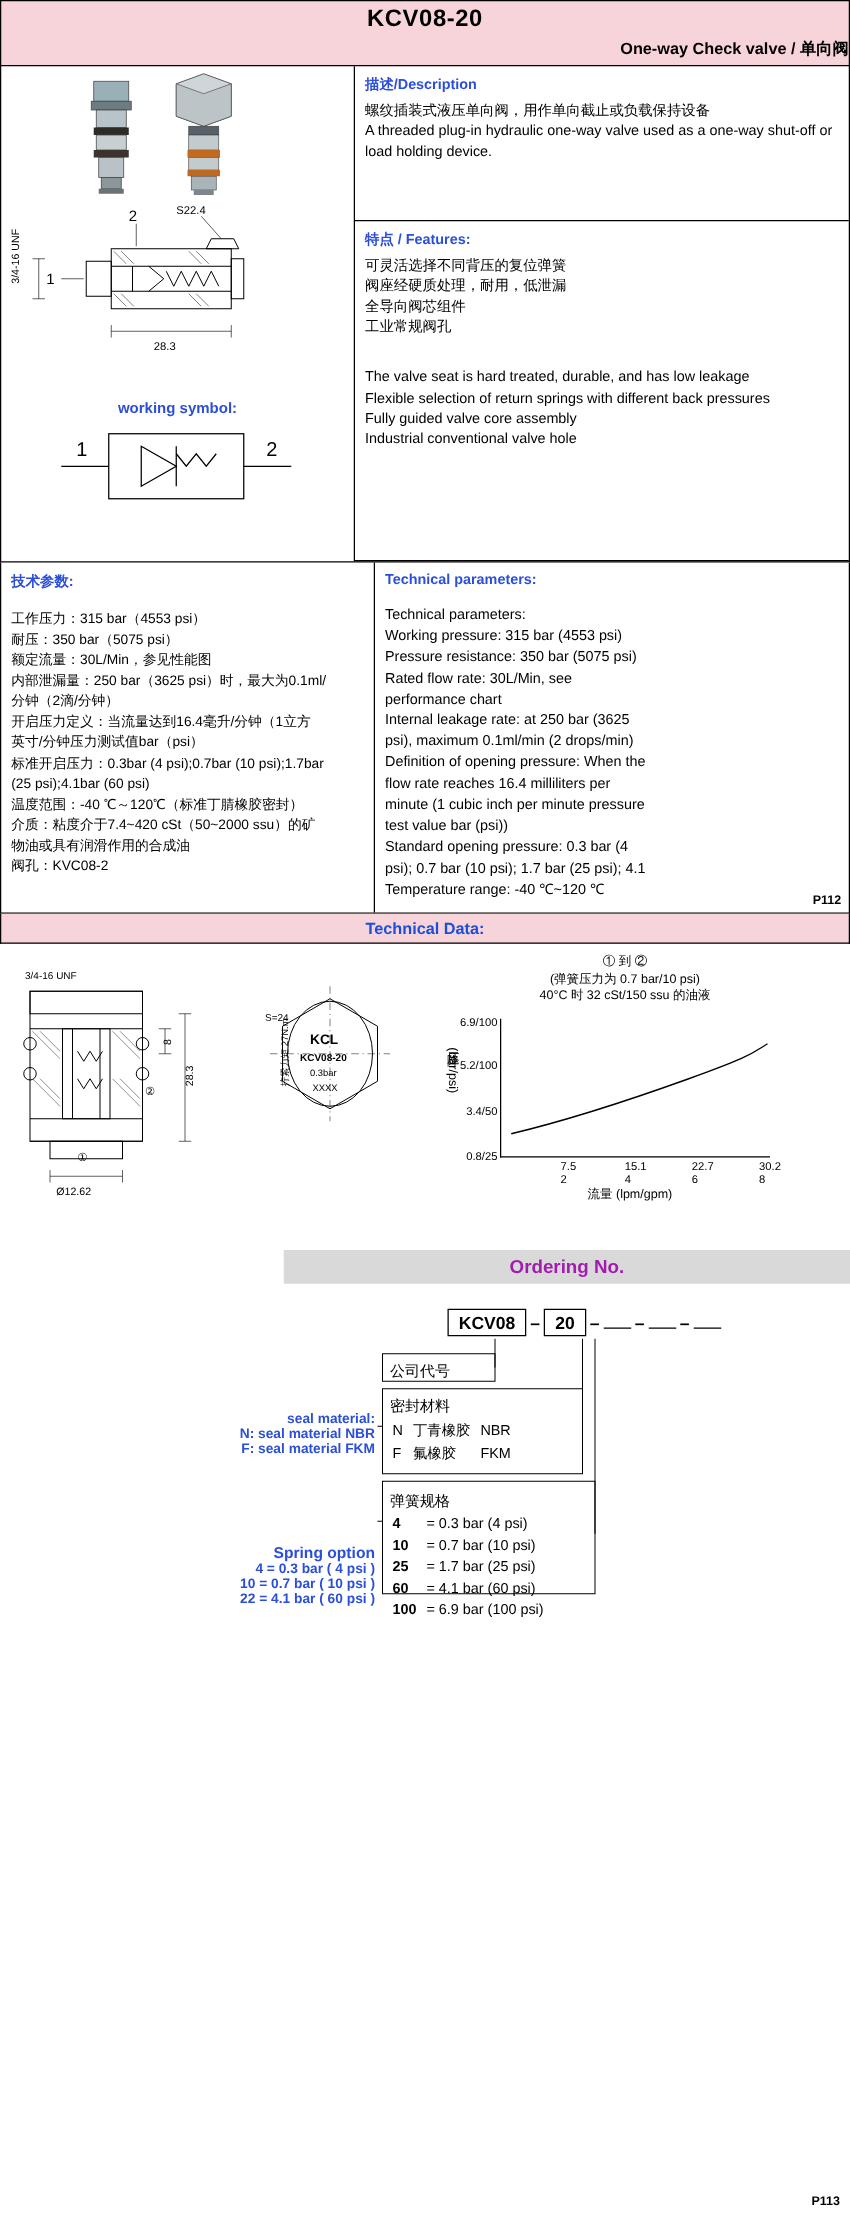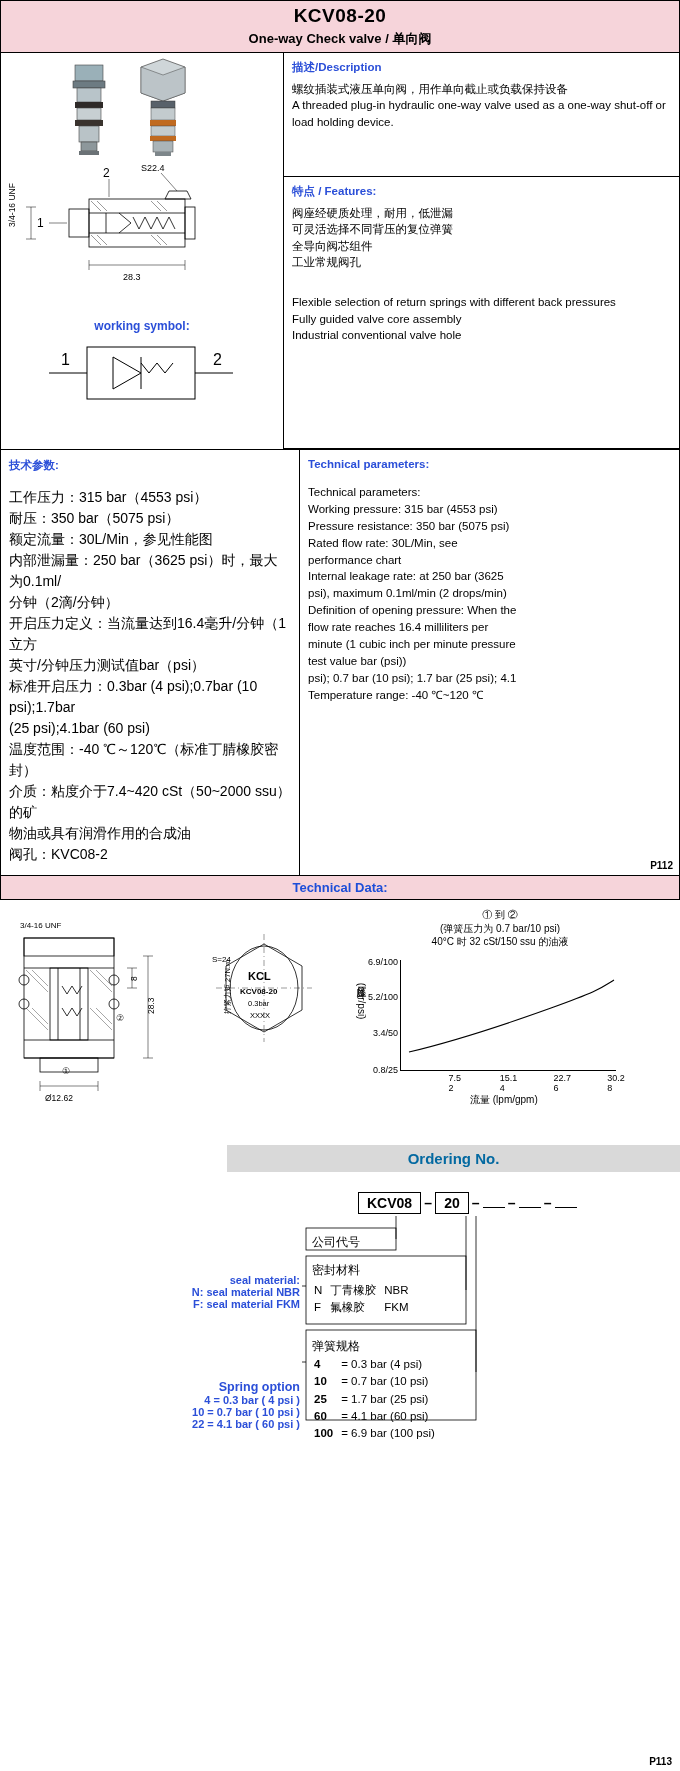--- a/index.html
+++ b/index.html
@@ -16,21 +16,21 @@
 
   
   .hdr{
     background:#f6d4da;
     border:1px solid #000;
     border-bottom:none;
     text-align:center;
     padding:4px 0 2px 0;
   }
   .hdr-title{font-size:19px;font-weight:bold;letter-spacing:.5px;}
-  .hdr-sub{font-size:13px;font-weight:bold;margin-top:3px;margin-bottom:2px;}
+  .hdr-sub{font-size:13px;font-weight:bold;margin-top:3px;margin-bottom:2px;text-align:right;}
 
   
   .top-wrap{display:flex;border:1px solid #000;border-top:1px solid #000;}
   .top-left{width:282px;border-right:1px solid #000;position:relative;}
   .top-right{flex:1;position:relative;}
 
   .cell-title{color:#2b4fd8;font-weight:bold;font-size:11.5px;margin:0 0 6px 0;}
   .pad{padding:7px 8px 8px 8px;}
 
   .desc-box{border-bottom:1px solid #000;min-height:108px;}
@@ -44,21 +44,21 @@
 
   
   .draw-box{height:152px;position:relative;}
   .symbol-box{height:118px;position:relative;text-align:center;}
   .symbol-title{color:#2b4fd8;font-weight:bold;font-size:12px;margin-top:6px;}
 
   
   .tp-wrap{display:flex;border:1px solid #000;border-top:none;}
   .tp-left{width:282px;border-right:1px solid #000;padding:8px 8px 10px 8px;}
   .tp-right{flex:1;padding:8px 8px 10px 8px;position:relative;}
-  .tp-left .line{font-size:14px;line-height:1.5;}
+  .tp-left .line{font-size:11px;line-height:1.5;}
   .tp-right .line{font-size:11.5px;line-height:1.47;}
   .pnum{position:absolute;right:6px;bottom:4px;font-weight:bold;font-size:10px;padding-left:20px;}
 
   
   .td-band{
     background:#f6d4da;
     border:1px solid #000;
     border-top:none;
     text-align:center;
     font-weight:bold;
@@ -78,21 +78,21 @@
   .xtick{position:absolute;font-size:9px;top:100%;margin-top:3px;transform:translateX(-50%);white-space:nowrap;}
 
   
   .ord-band{
     background:#d9d9d9;
     margin:0 0 0 227px;
     width:453px;
     text-align:center;
     padding:5px 0;
   }
-  .ord-band .t{color:#0369a1;font-weight:bold;font-size:15px;}
+  .ord-band .t{color:#a21caf;font-weight:bold;font-size:15px;}
   .ord-area{position:relative;height:260px;}
 
   .code-box{border:1px solid #000;padding:2px 8px;font-weight:bold;font-size:14px;display:inline-block;background:#fff;}
   .dash{display:inline-block;width:14px;text-align:center;font-weight:bold;font-size:14px;}
   .blank{display:inline-block;border-bottom:1px solid #000;width:22px;height:17px;}
 
   .lbl-blue{color:#2b4fd8;font-weight:bold;font-size:11px;text-align:right;}
   .tbl-plain{border-collapse:collapse;}
   .tbl-plain td{font-size:11.5px;padding:0 4px;line-height:1.5;}
 
@@ -211,26 +211,27 @@
         <div class="cell-title">描述/Description</div>
         <div class="txt">
           <p>螺纹插装式液压单向阀，用作单向截止或负载保持设备</p>
           <p>A threaded plug-in hydraulic one-way valve used as a one-way shut-off or load holding device.</p>
         </div>
       </div>
 
       <div class="feat-box pad">
         <div class="cell-title">特点 / Features:</div>
         <div class="txt">
+          <p>可灵活选择不同背压的复位弹簧</p>
           <p>阀座经硬质处理，耐用，低泄漏</p>
-          <p>可灵活选择不同背压的复位弹簧</p>
           <p>全导向阀芯组件</p>
           <p>工业常规阀孔</p>
           <div class="gap"></div>
           <div class="gap"></div>
+          <p>The valve seat is hard treated, durable, and has low leakage</p>
           <p>Flexible selection of return springs with different back pressures</p>
           <p>Fully guided valve core assembly</p>
           <p>Industrial conventional valve hole</p>
         </div>
       </div>
     </div>
   </div>
 
   <div class="tp-wrap">
     <div class="tp-left">
@@ -258,20 +259,21 @@
       <div class="line">Working pressure: 315 bar (4553 psi)</div>
       <div class="line">Pressure resistance: 350 bar (5075 psi)</div>
       <div class="line">Rated flow rate: 30L/Min, see</div>
       <div class="line">performance chart</div>
       <div class="line">Internal leakage rate: at 250 bar (3625</div>
       <div class="line">psi), maximum 0.1ml/min (2 drops/min)</div>
       <div class="line">Definition of opening pressure: When the</div>
       <div class="line">flow rate reaches 16.4 milliliters per</div>
       <div class="line">minute (1 cubic inch per minute pressure</div>
       <div class="line">test value bar (psi))</div>
+      <div class="line">Standard opening pressure: 0.3 bar (4</div>
       <div class="line">psi); 0.7 bar (10 psi); 1.7 bar (25 psi); 4.1</div>
       <div class="line">Temperature range: -40 ℃~120 ℃</div>
       <div class="pnum">P112</div>
     </div>
   </div>
 
   <div class="td-band">Technical Data:</div>
 
   <div class="td-area">
 

